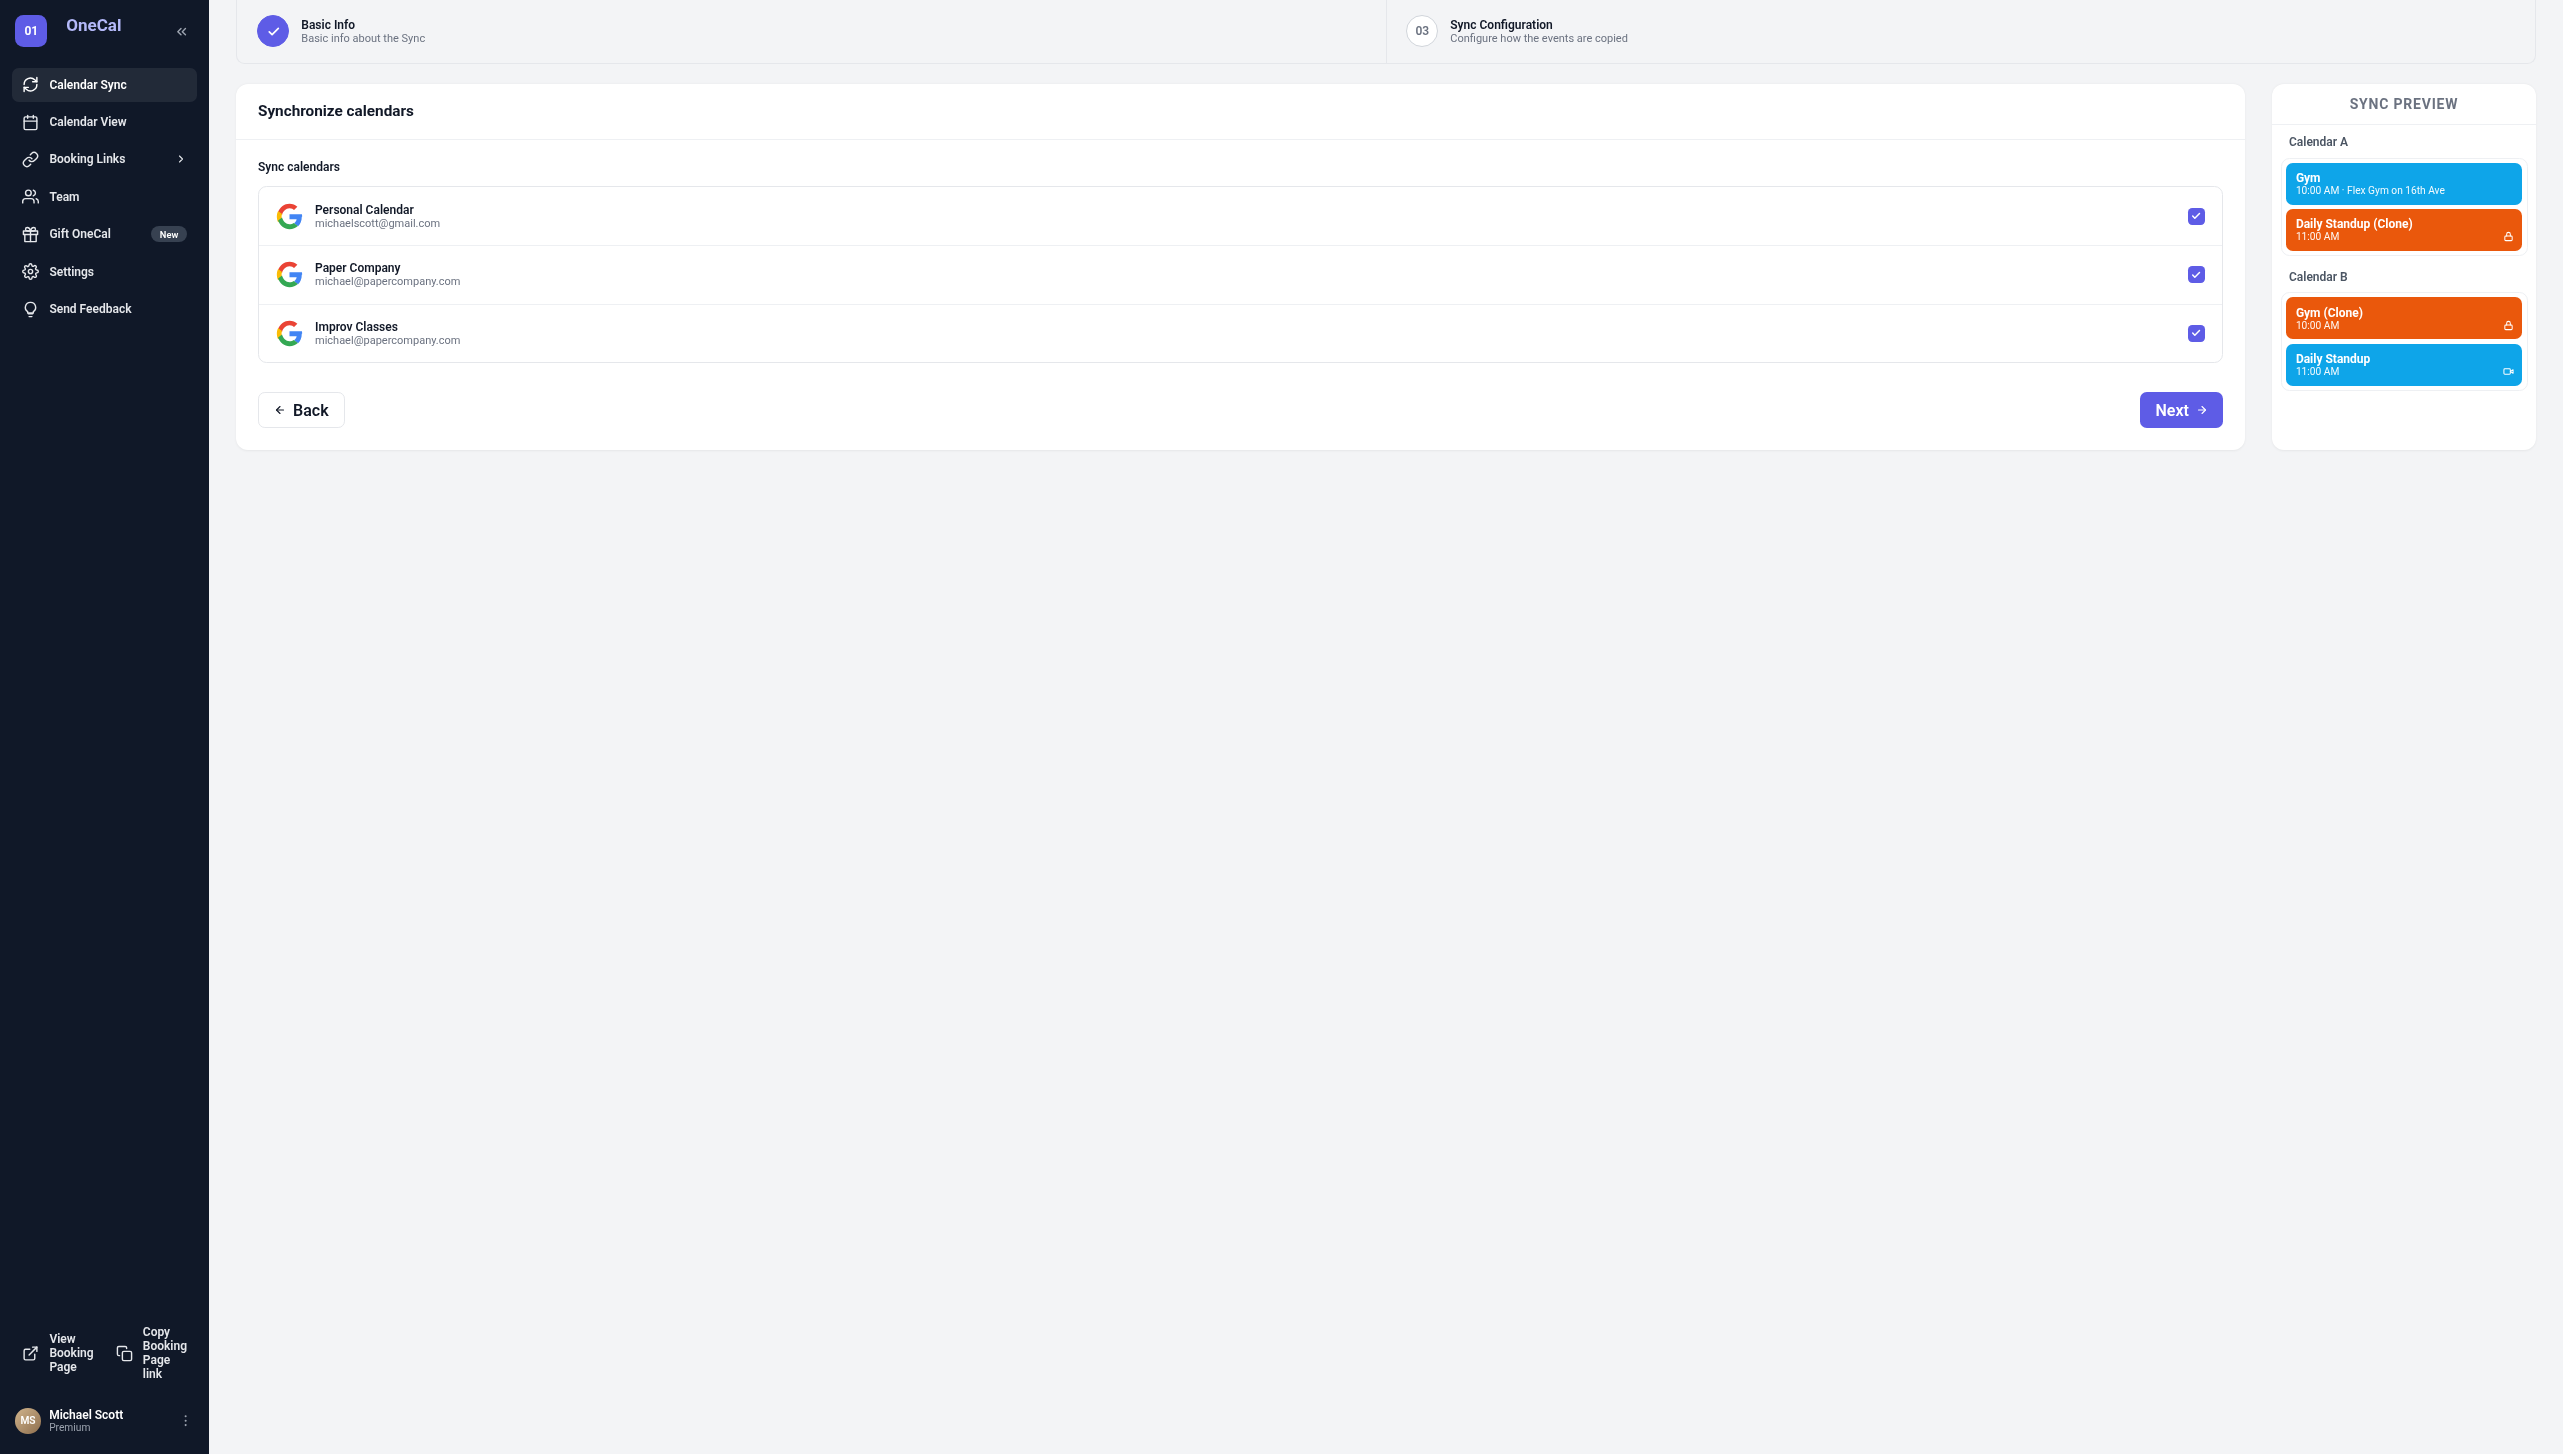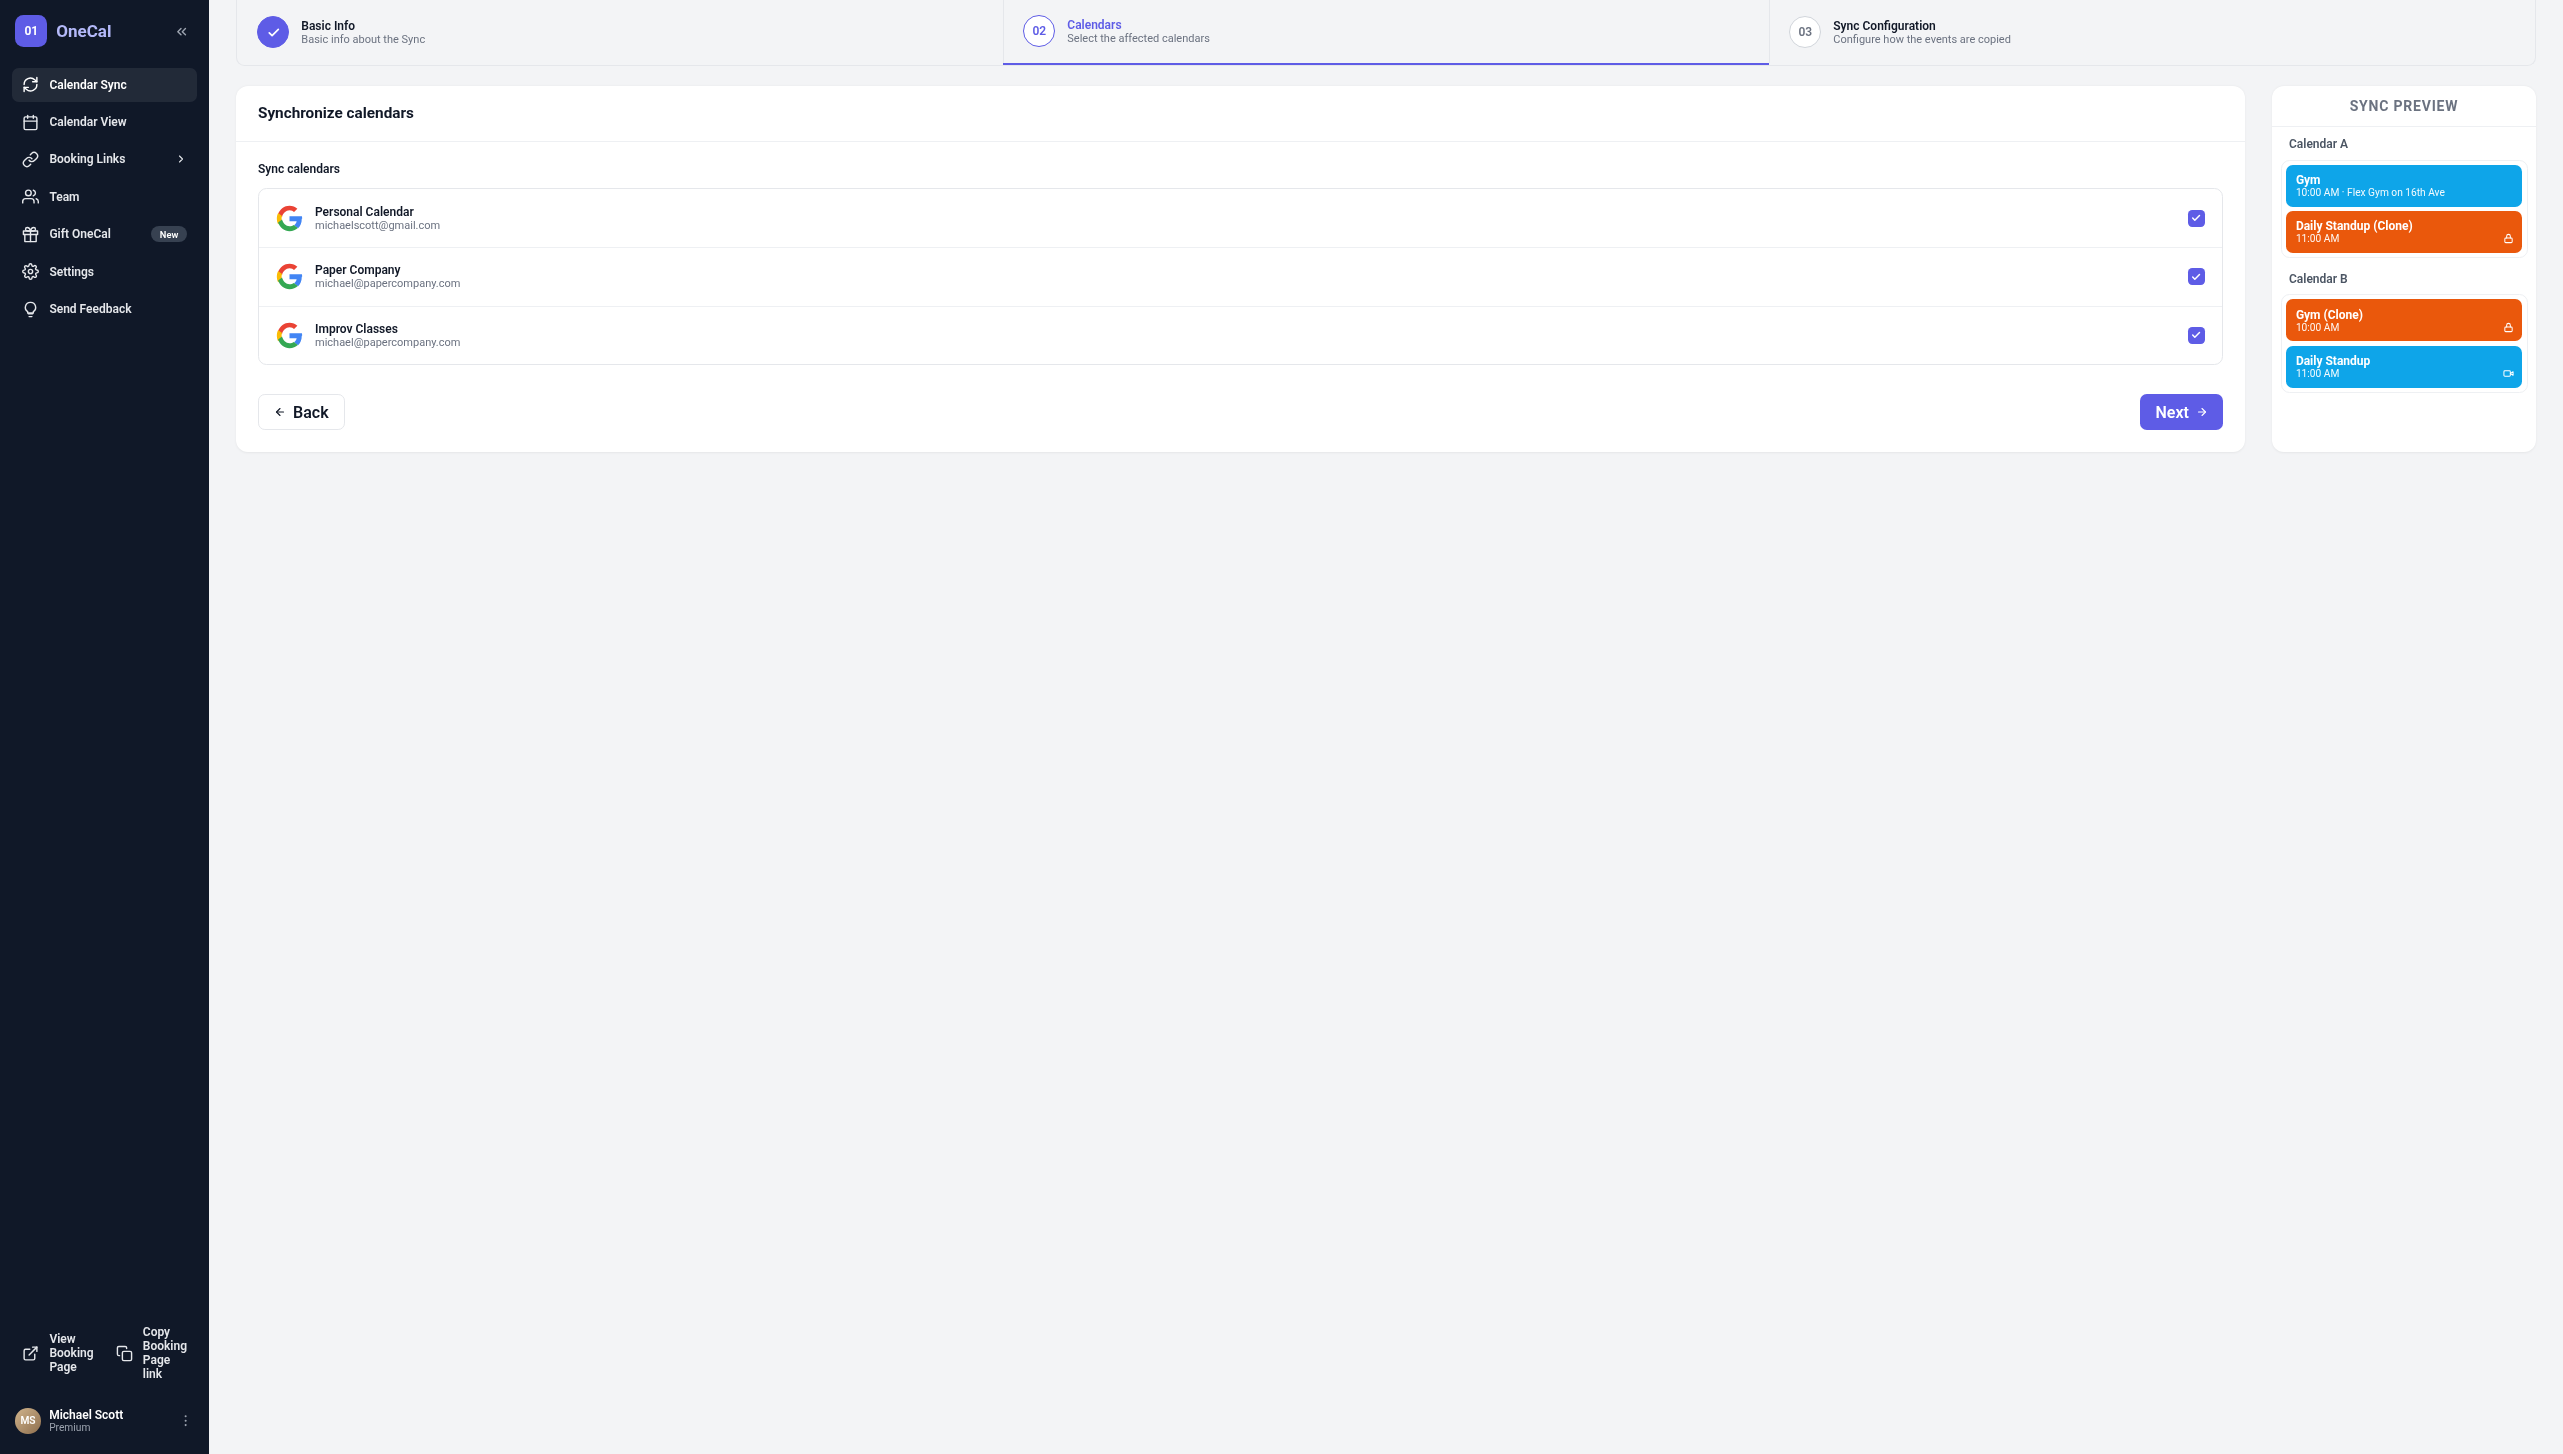--- a/index.html
+++ b/index.html
@@ -1,21 +1,21 @@
 <!DOCTYPE html>
 <html style="font-size:13.6px"><head>
 <meta charset="utf-8">
 <style>
 * { margin: 0; padding: 0; box-sizing: border-box; font-family: -apple-system, BlinkMacSystemFont, "Segoe UI", Roboto, Helvetica, Arial, sans-serif; }
 body { background: #f3f4f6; display: flex; height: 100vh; overflow: hidden; }
 
 
 .sidebar { width: 209px; background: #101828; color: #cbd5e1; display: flex; flex-direction: column; }
 .sidebar-header { display: flex; align-items: center; justify-content: space-between; padding: 15.3px 13.6px 13.6px 15.3px; }
-.logo { display: flex; align-items: center; gap: 9px; font-size: 17px; font-weight: 700; color: #b4b9f9; }
+.logo { display: flex; gap: 19px; font-size: 17px; font-weight: 700; color: #b4b9f9; }
 .logo-mark { width: 32px; height: 32px; background: #5e5ce6; border-radius: 8.5px; display: flex; align-items: center; justify-content: center; font-size: 12px; font-weight: 700; color: #fff; }
 .sidebar-collapse { width: 27px; height: 27px; display: flex; align-items: center; justify-content: center; cursor: pointer; color: #9ca3af; }
 .nav { padding: 6.8px 12px; display: flex; flex-direction: column; gap: 3.4px; }
 .nav-item { display: flex; align-items: center; gap: 10.2px; padding: 8.5px 10.2px; border-radius: 6.8px; font-size: 12px; font-weight: 600; cursor: pointer; color: #e5e7eb; }
 .nav-item.active { background: rgba(255,255,255,0.08); color: #fff; }
 .nav-icon { width: 17px; height: 17px; flex-shrink: 0; display: flex; align-items: center; justify-content: center; }
 .nav-item .chevron { margin-left: auto; }
 .badge-new { background: #374151; color: #fff; font-size: 9.3px; font-weight: 600; padding: 2.5px 8.5px; border-radius: 8.5px; margin-left: auto; }
 .sidebar-spacer { flex: 1; }
 .sidebar-bottom { padding: 6.8px 12px 0 12px; display: flex; flex-direction: row; gap: 1.7px; }
@@ -219,27 +219,20 @@
       <div class="step-circle">
         <svg width="13.6" height="13.6" viewBox="0 0 24 24" fill="none" stroke="currentColor" stroke-width="3" stroke-linecap="round" stroke-linejoin="round">
             <polyline points="20 6 9 17 4 12"></polyline>
           </svg>
       </div>
       <div>
         <div class="step-title">Basic Info</div>
         <div class="step-sub">Basic info about the Sync</div>
       </div>
     </div>
-    <div class="step active">
-      <div class="step-circle">02</div>
-      <div>
-        <div class="step-title">Calendars</div>
-        <div class="step-sub">Select the affected calendars</div>
-      </div>
-    </div>
     <div class="step">
       <div class="step-circle">03</div>
       <div>
         <div class="step-title">Sync Configuration</div>
         <div class="step-sub">Configure how the events are copied</div>
       </div>
     </div>
   </div>
 
   <div class="content">

